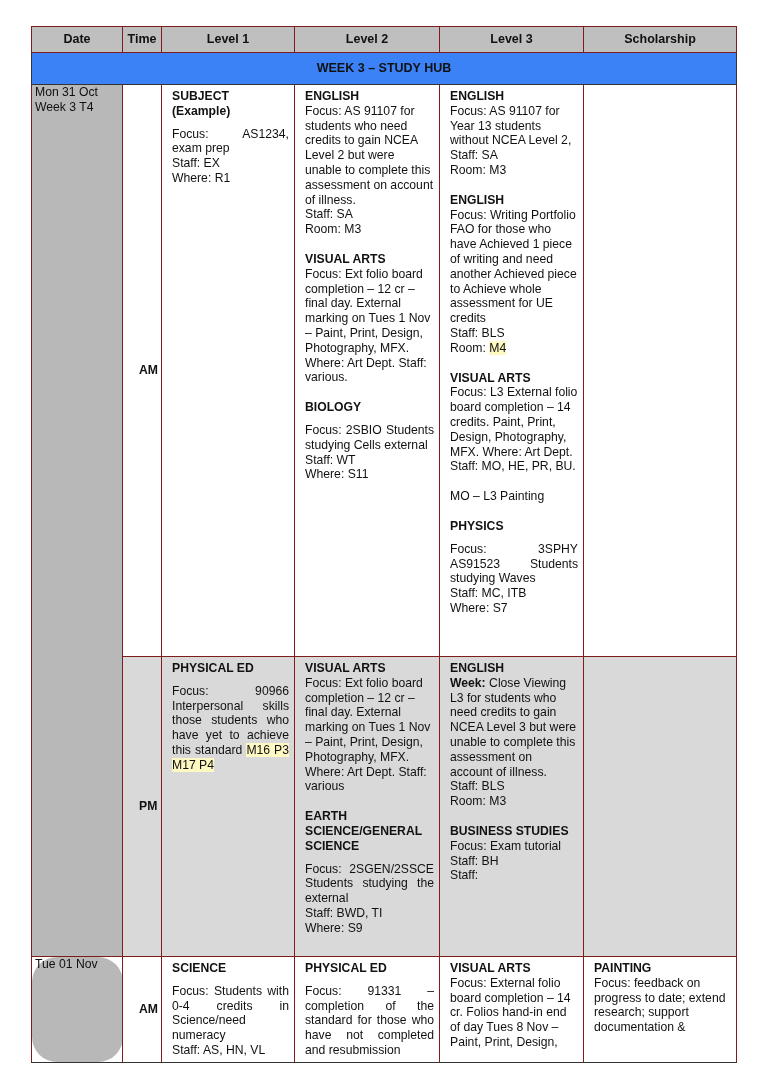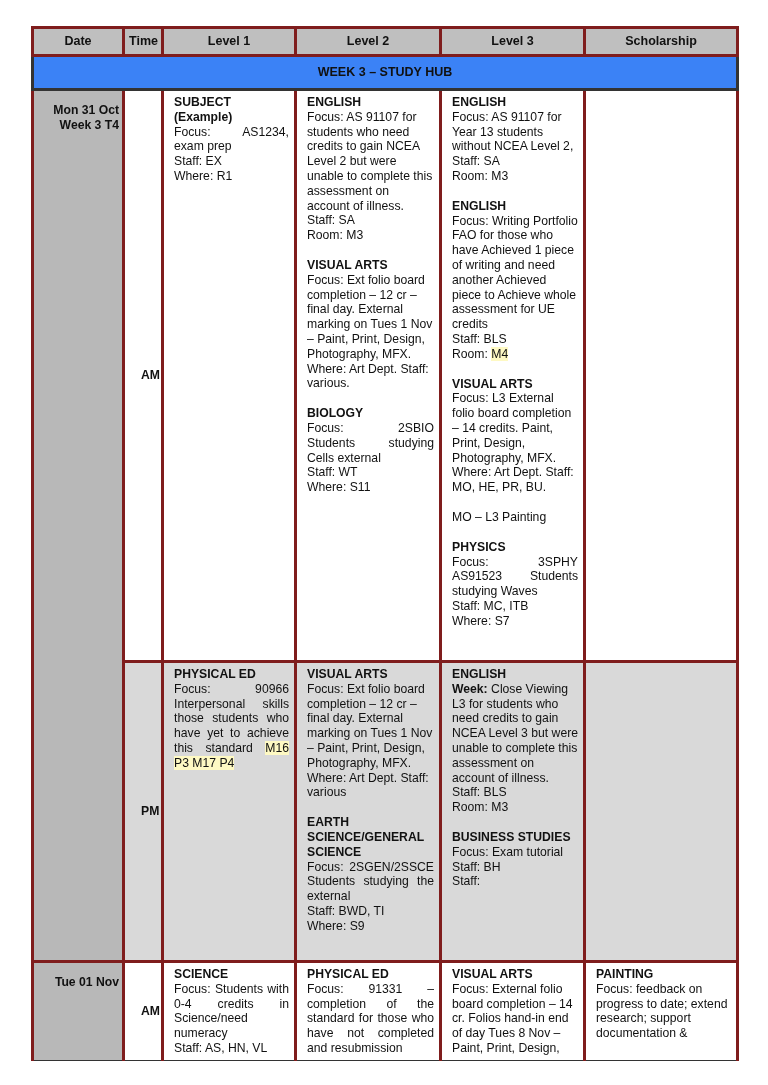--- a/index.html
+++ b/index.html
@@ -6,36 +6,36 @@
     body { width: 768px; height: 1085px; position: relative; overflow: hidden;
            font-family: "Liberation Sans", sans-serif; color: #111; }
     table { position: absolute; left: 31px; top: 26px; width: 705px;
             border-collapse: collapse; table-layout: fixed; font-size: 12.2px; line-height: 14.8px; }
     col.c-date { width: 91px; }
     col.c-time { width: 39px; }
     col.c-l1 { width: 133px; }
     col.c-l2 { width: 145px; }
     col.c-l3 { width: 144px; }
     col.c-sch { width: 153px; }
-    th, td { border: 3px solid #7f1d1d; vertical-align: top; padding: 4px 5px 4px 10px; }
+    th, td { border: 1px solid #7f1d1d; vertical-align: top; padding: 4px 5px 4px 10px; }
     thead th { background: #bfbfbf; font-weight: bold; height: 21px; vertical-align: middle; text-align: center; padding: 2px 4px; font-size: 12.5px; }
     .week-banner td { background: #3b82f6; text-align: center; font-weight: bold; height: 25px; vertical-align: middle; padding: 3px; border-color:#333; font-size: 12.5px;}
-    td.date { background: #b8b8b8; font-weight: bold; text-align: right; padding: 12px 3px; }
+    td.date { background: #b8b8b8; font-weight: normal; text-align: left; padding: 0 3px; }
     td.time { font-weight: bold; vertical-align: middle; text-align: left; padding: 16px; }
     tr.pm td { background: #d9d9d9; }
     .entry { margin-bottom: 15px; }
     .entry:last-child { margin-bottom: 0; }
     .subj { font-weight: bold; }
     .line { display: block; }
-    .just { text-align: justify; text-align-last: auto; }
+    .just { text-align: justify; text-align-last: auto; margin-top: 8px; }
     .hl { background: #fef9c3; }
     .b { font-weight: bold; }
     .am-row { height: 572px; }
     .pm-row { height: 300px; }
-    .tue-row td { border-bottom: 1px solid #333; }
+    .tue-row td { border-bottom: 1px solid #333; border-radius: 25px; }
   </style>
 </head>
 <body>
 
 <table>
   <colgroup>
     <col class="c-date">
       <col class="c-time">
       <col class="c-l1">
       <col class="c-l2">

